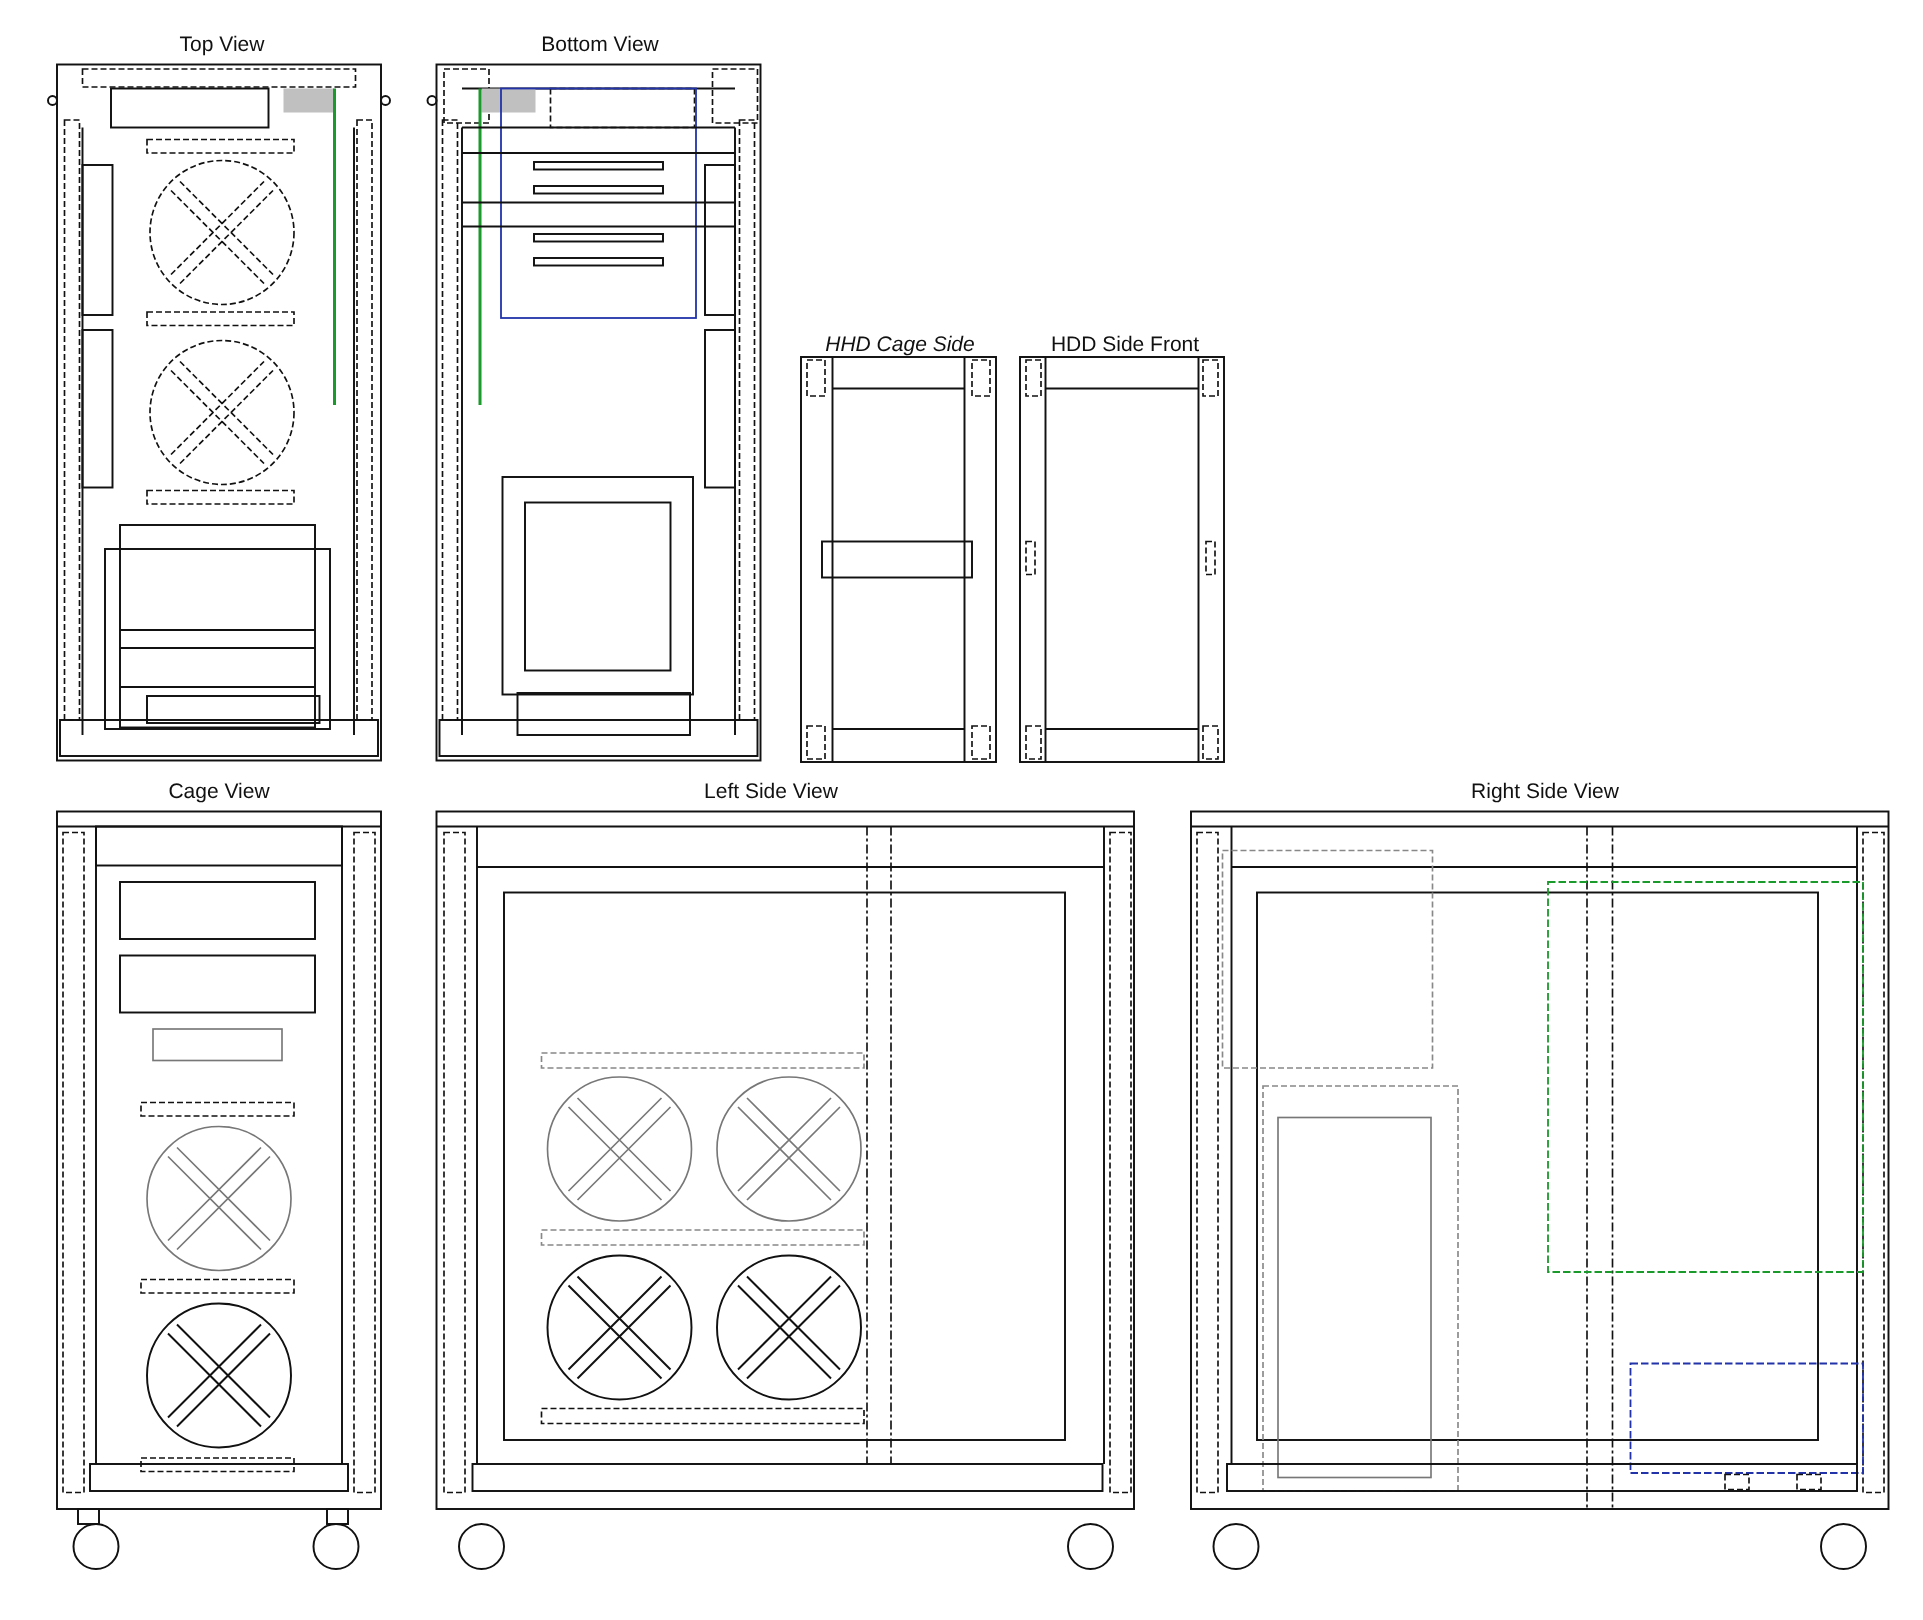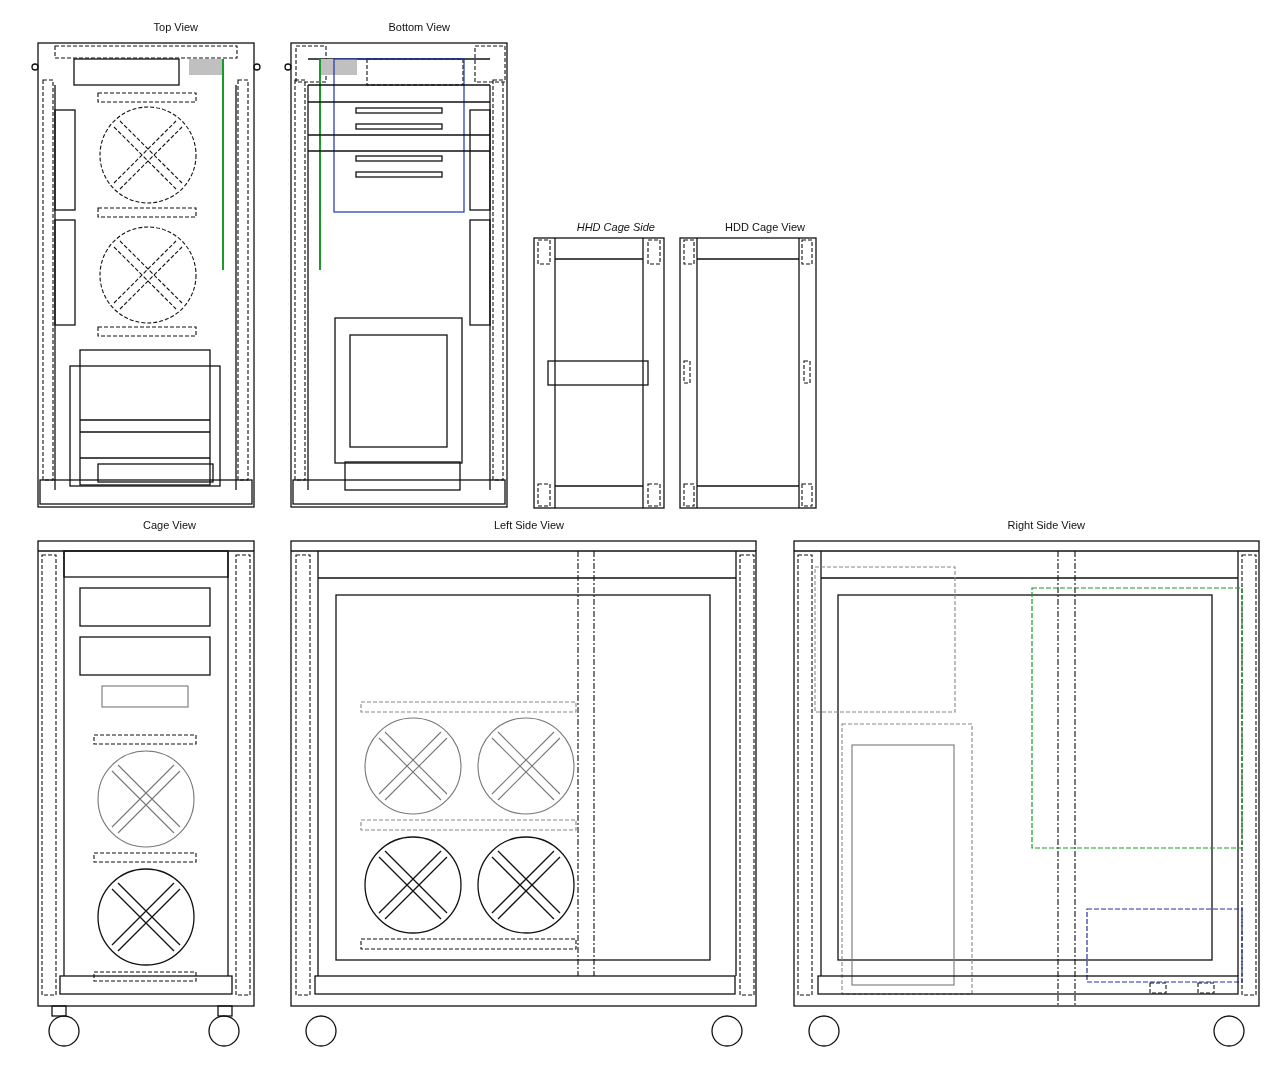--- a/index.html
+++ b/index.html
@@ -1,31 +1,31 @@
 <!DOCTYPE html>
 <html><head>
 <meta charset="utf-8">
 <style>
   html,body{margin:0;padding:0;background:#fff;}
   body{width:1282px;height:1080px;position:relative;overflow:hidden;font-family:"Liberation Sans",sans-serif;}
-  .label{position:absolute;font-size:11px;color:#111;text-align:right;white-space:nowrap;}
+  .label{position:absolute;font-size:14px;color:#111;text-align:center;white-space:nowrap;}
   svg{position:absolute;left:0;top:0;}
   .s{fill:none;stroke:#111;stroke-width:1.3;}
   .d{fill:none;stroke:#111;stroke-width:1.1;stroke-dasharray:4 2;}
   .dd{fill:none;stroke:#111;stroke-width:1.1;stroke-dasharray:6 2 2 2;}
   .g{fill:none;stroke:#777;stroke-width:1.1;}
   .gd{fill:none;stroke:#888;stroke-width:1.1;stroke-dasharray:4 2;}
 </style>
 </head>
 <body>
 
 <div class="label" style="left:98px;top:21px;width:100px;">Top View</div>
 <div class="label" style="left:350px;top:21px;width:100px;">Bottom View</div>
 <div class="label" style="left:545px;top:221px;width:110px;font-style:italic;">HHD Cage Side</div>
-<div class="label" style="left:695px;top:221px;width:110px;">HDD Cage View</div>
+<div class="label" style="left:695px;top:221px;width:110px;">HDD Side Front</div>
 <div class="label" style="left:96px;top:519px;width:100px;">Cage View</div>
 <div class="label" style="left:464px;top:519px;width:100px;">Left Side View</div>
 <div class="label" style="left:975px;top:519px;width:110px;">Right Side View</div>
 
 <svg width="1282" height="1080">
   <defs>
     <g id="fan">
       <circle r="48" class="s"></circle>
       <path d="M-34,-28 L28,34 M-28,-34 L34,28 M-34,28 L28,-34 M-28,34 L34,-28" class="s"></path>
     </g>

